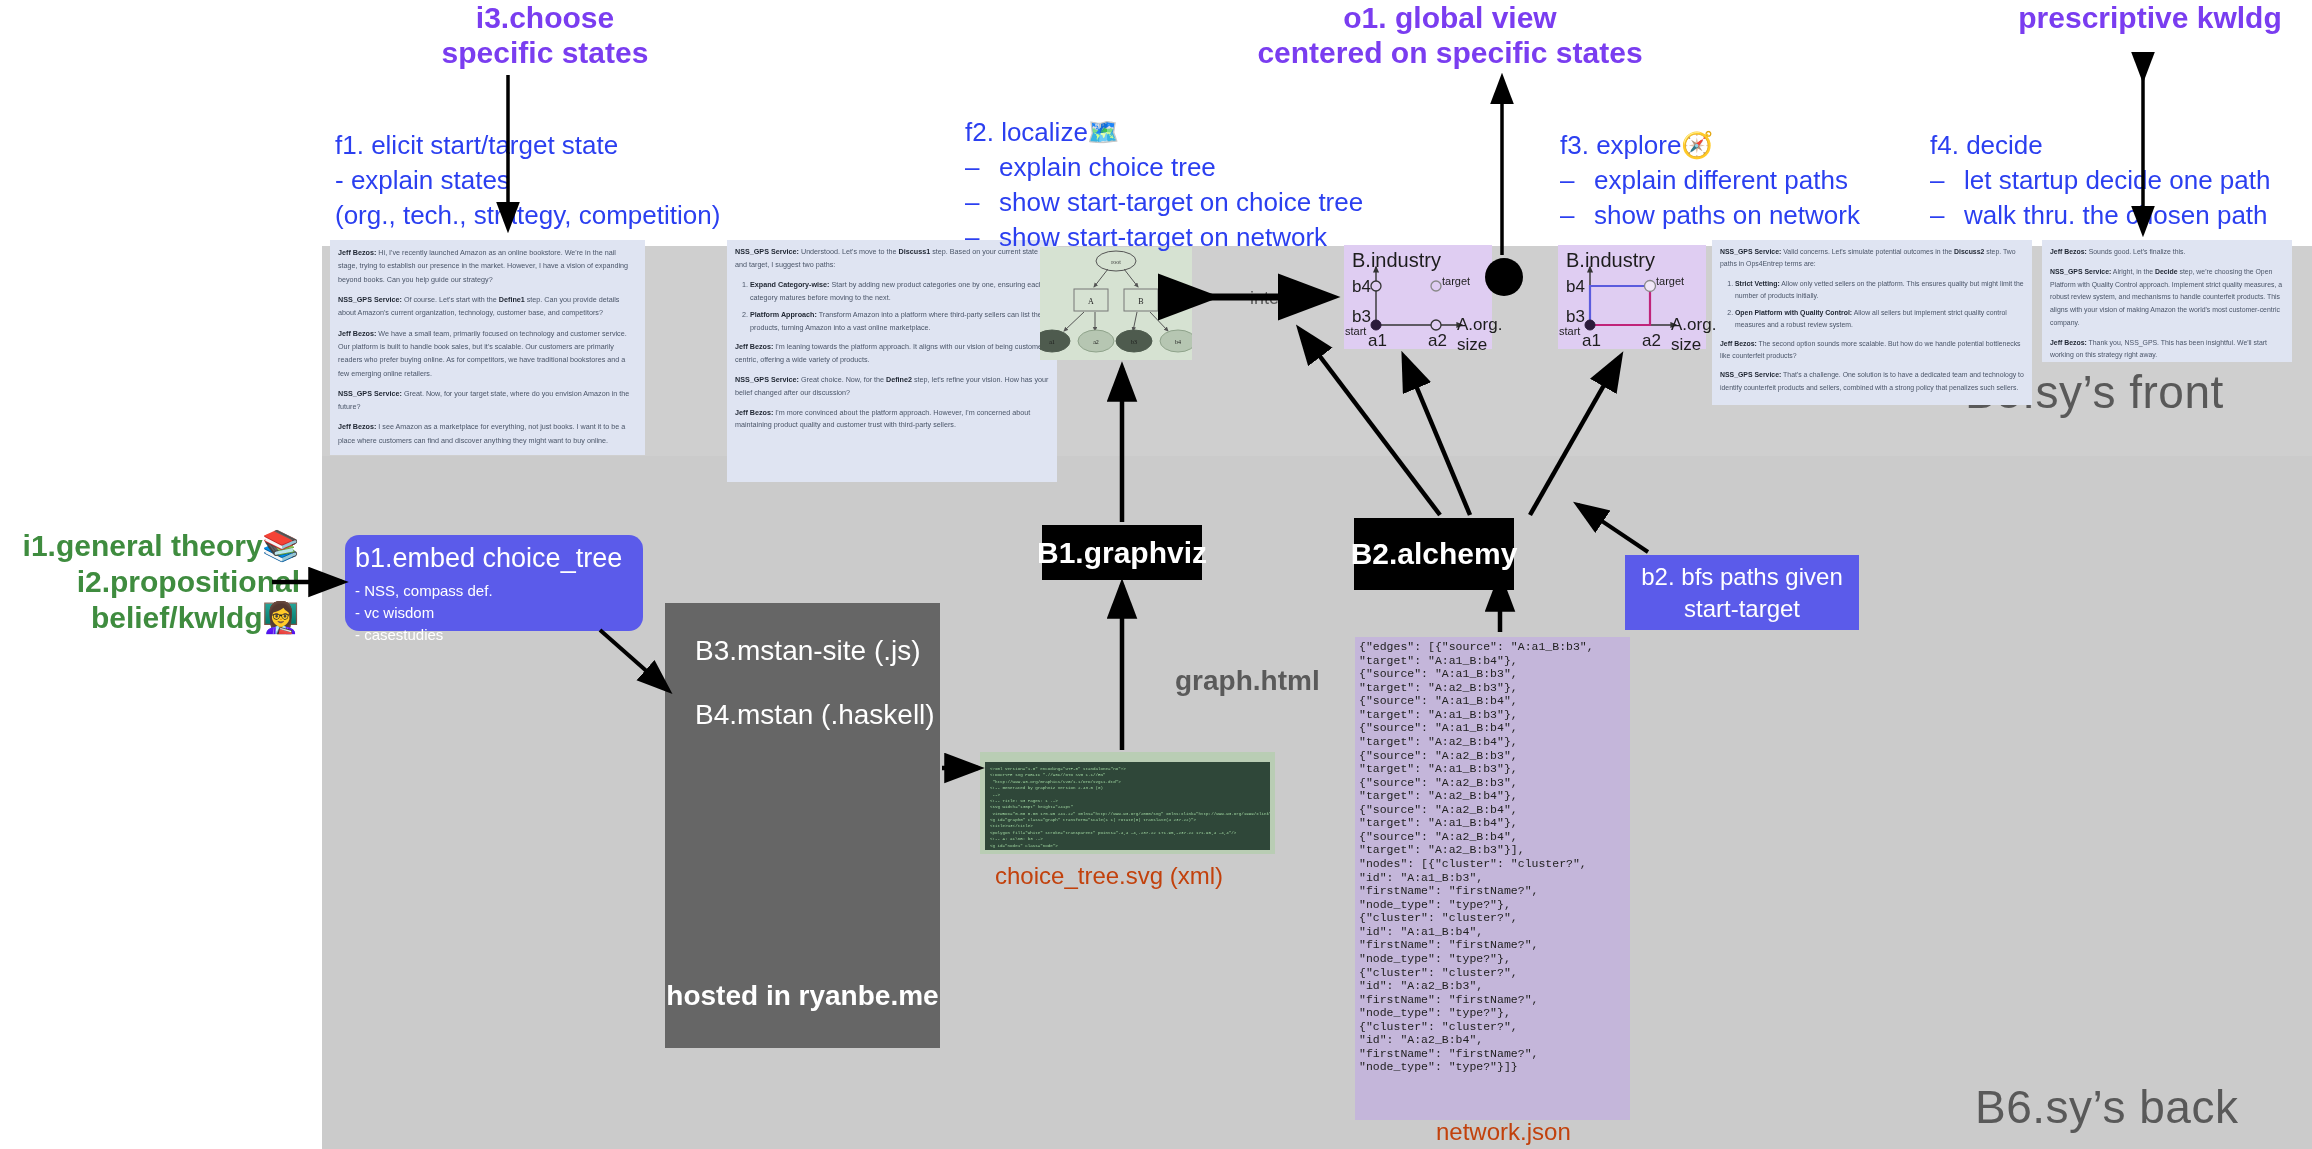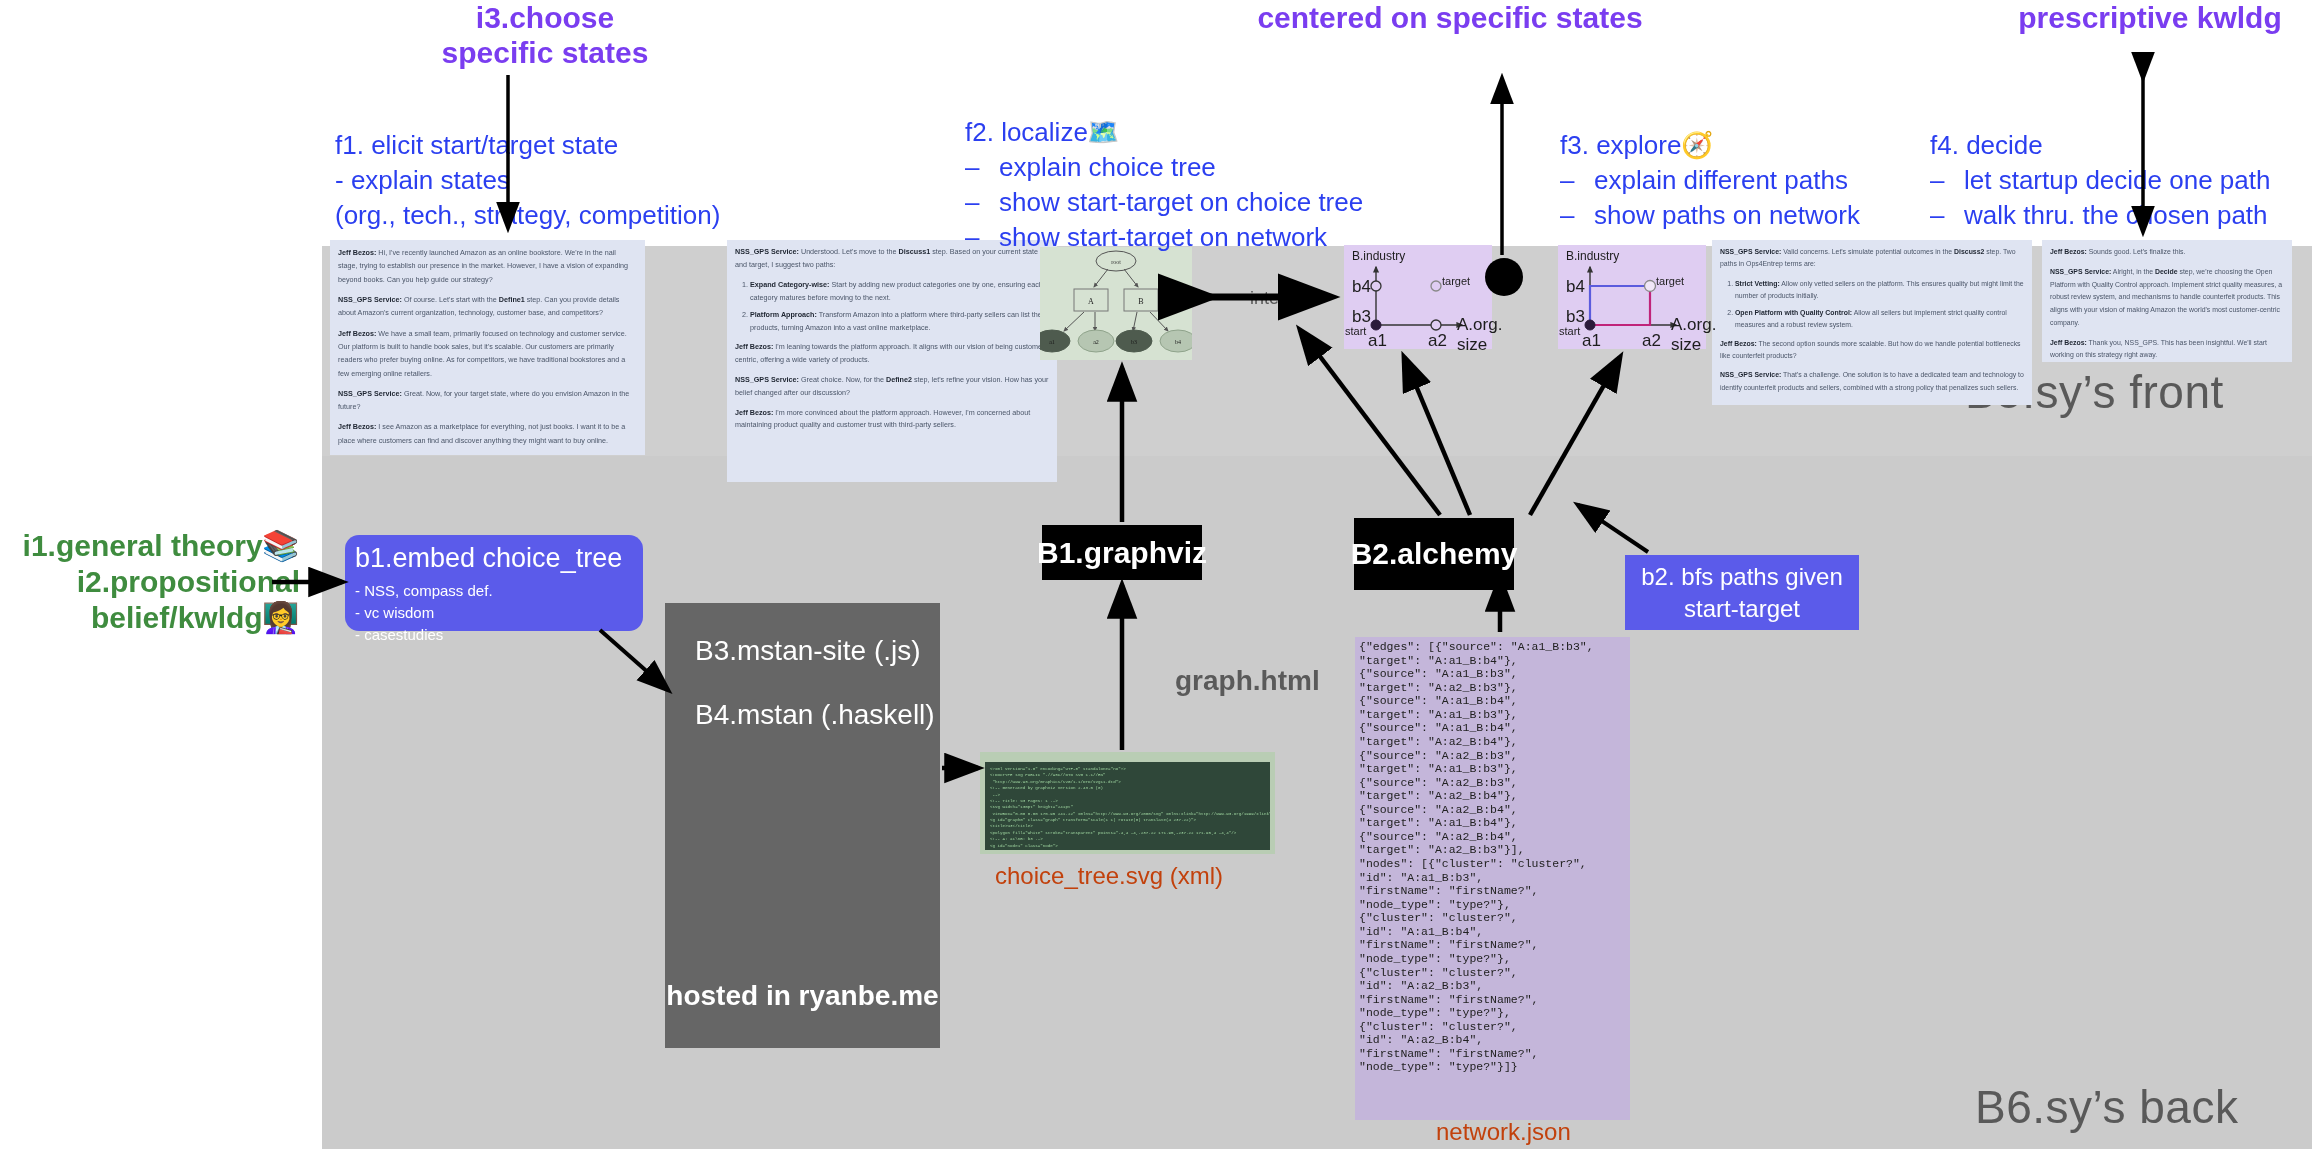--- a/index.html
+++ b/index.html
@@ -71,21 +71,21 @@
     position:absolute;background:#666666;color:#ffffff;box-sizing:border-box;
   }
   .boxgray .l1{position:absolute;left:30px;top:32px;font-size:28px;}
   .boxgray .l2{position:absolute;left:30px;top:96px;font-size:28px;}
   .boxgray .l3{position:absolute;left:0;right:0;bottom:36px;text-align:center;
     font-size:28px;font-weight:bold;}
 
   
   .tree-card{position:absolute;background:#d6e2d2;box-sizing:border-box;}
   .net-card{position:absolute;background:#dfcdf2;box-sizing:border-box;}
-  .net-title{position:absolute;font-size:12px;color:#1d1d1d;}
+  .net-title{position:absolute;font-size:20px;color:#1d1d1d;}
   .net-lbl{position:absolute;font-size:17px;color:#1d1d1d;}
   .net-lbl.sm{font-size:11px;}
 
   
   .codeblock{
     position:absolute;background:#2f4739;box-sizing:border-box;overflow:hidden;
     font-family:"Liberation Mono","DejaVu Sans Mono",monospace;font-size:4.2px;
     line-height:1.52;padding:4px 5px;white-space:pre;color:#9fd6a0;
   }
   .code-frame{position:absolute;background:#b9cdb4;box-sizing:border-box;}
@@ -305,20 +305,21 @@
 <div class="filecap" style="left:1408px;top:1118px;margin-left:28px;">network.json</div>
 
 <div class="graphhtml" style="left:1175px;top:665px;">graph.html</div>
 
 <div class="head-purple" style="left:420px;top:0px;width:250px;">
   <div>i3.choose</div>
   <div>specific states</div>
 </div>
 
 <div class="head-purple" style="left:1180px;top:0px;width:540px;">
+  <div>o1. global view</div>
   <div>centered on specific states</div>
 </div>
 
 <div class="head-purple" style="left:1990px;top:0px;width:320px;">
   <div>prescriptive kwldg</div>
 </div>
 
 <div class="head-green" style="left:0px;top:528px;width:300px;">
   <div>i1.general theory📚</div>
   <div>i2.propositional</div>

